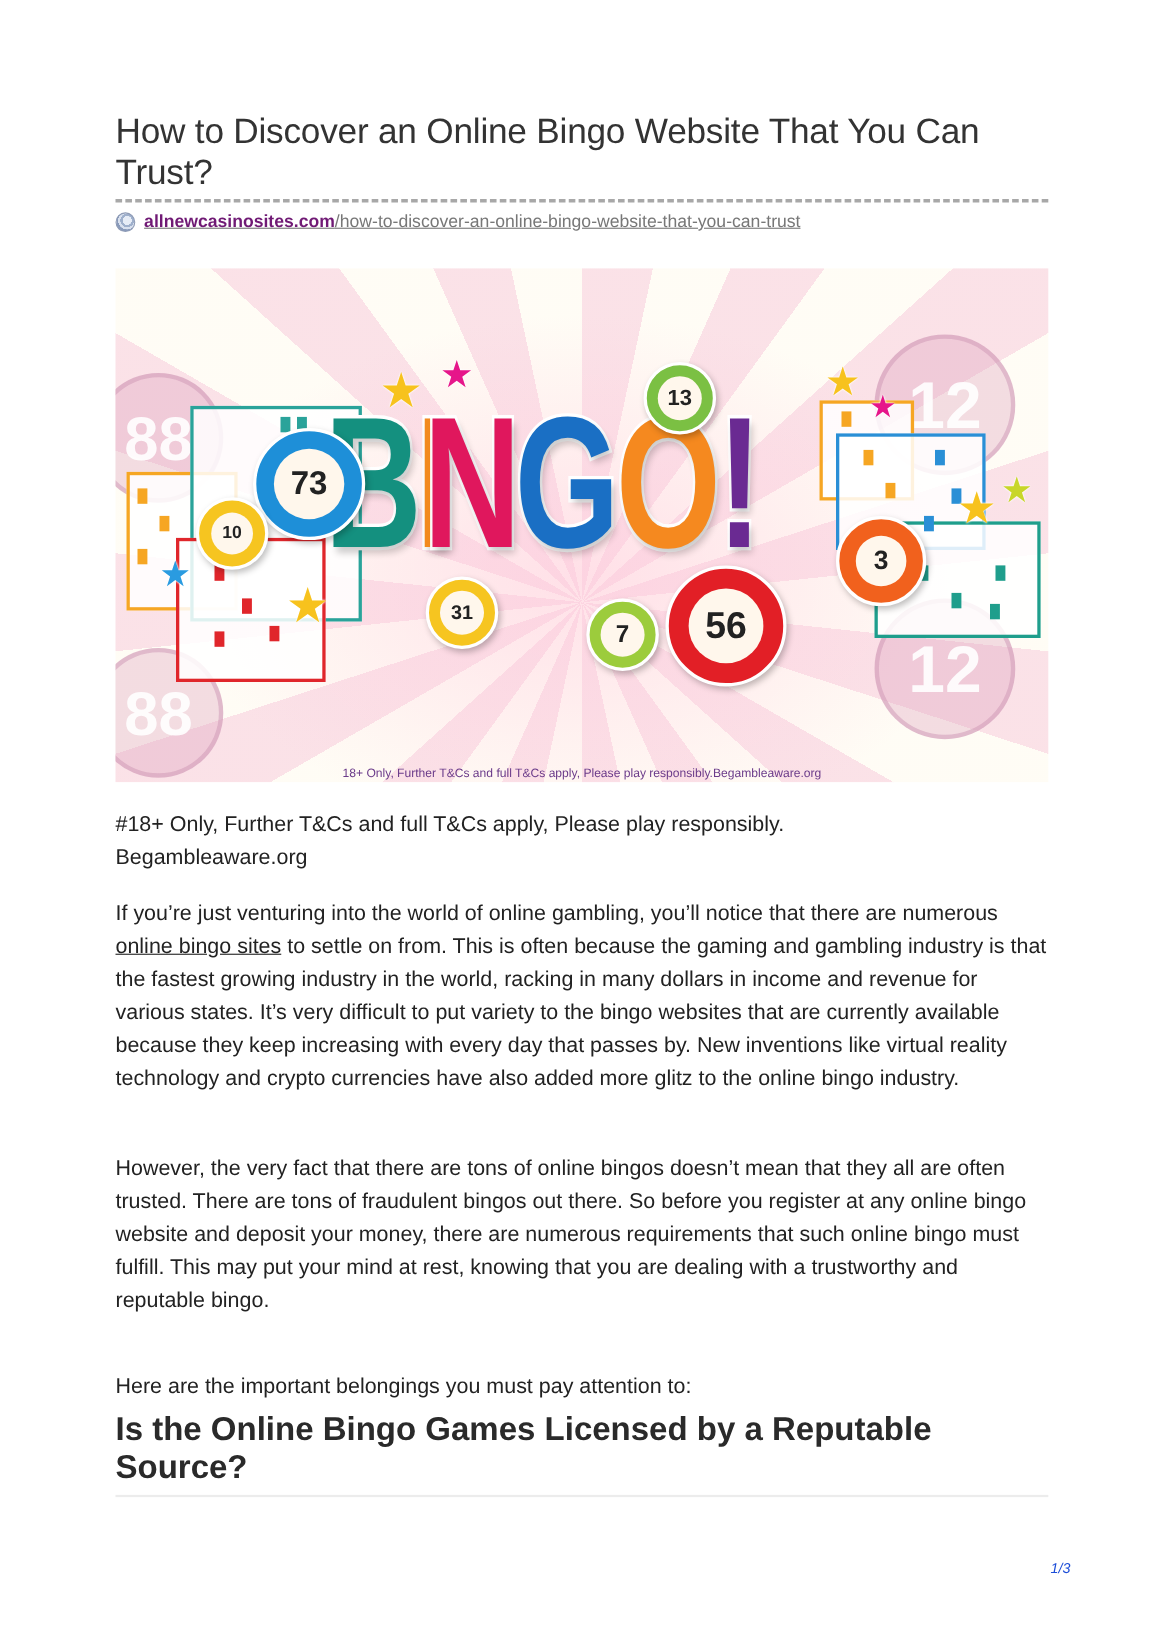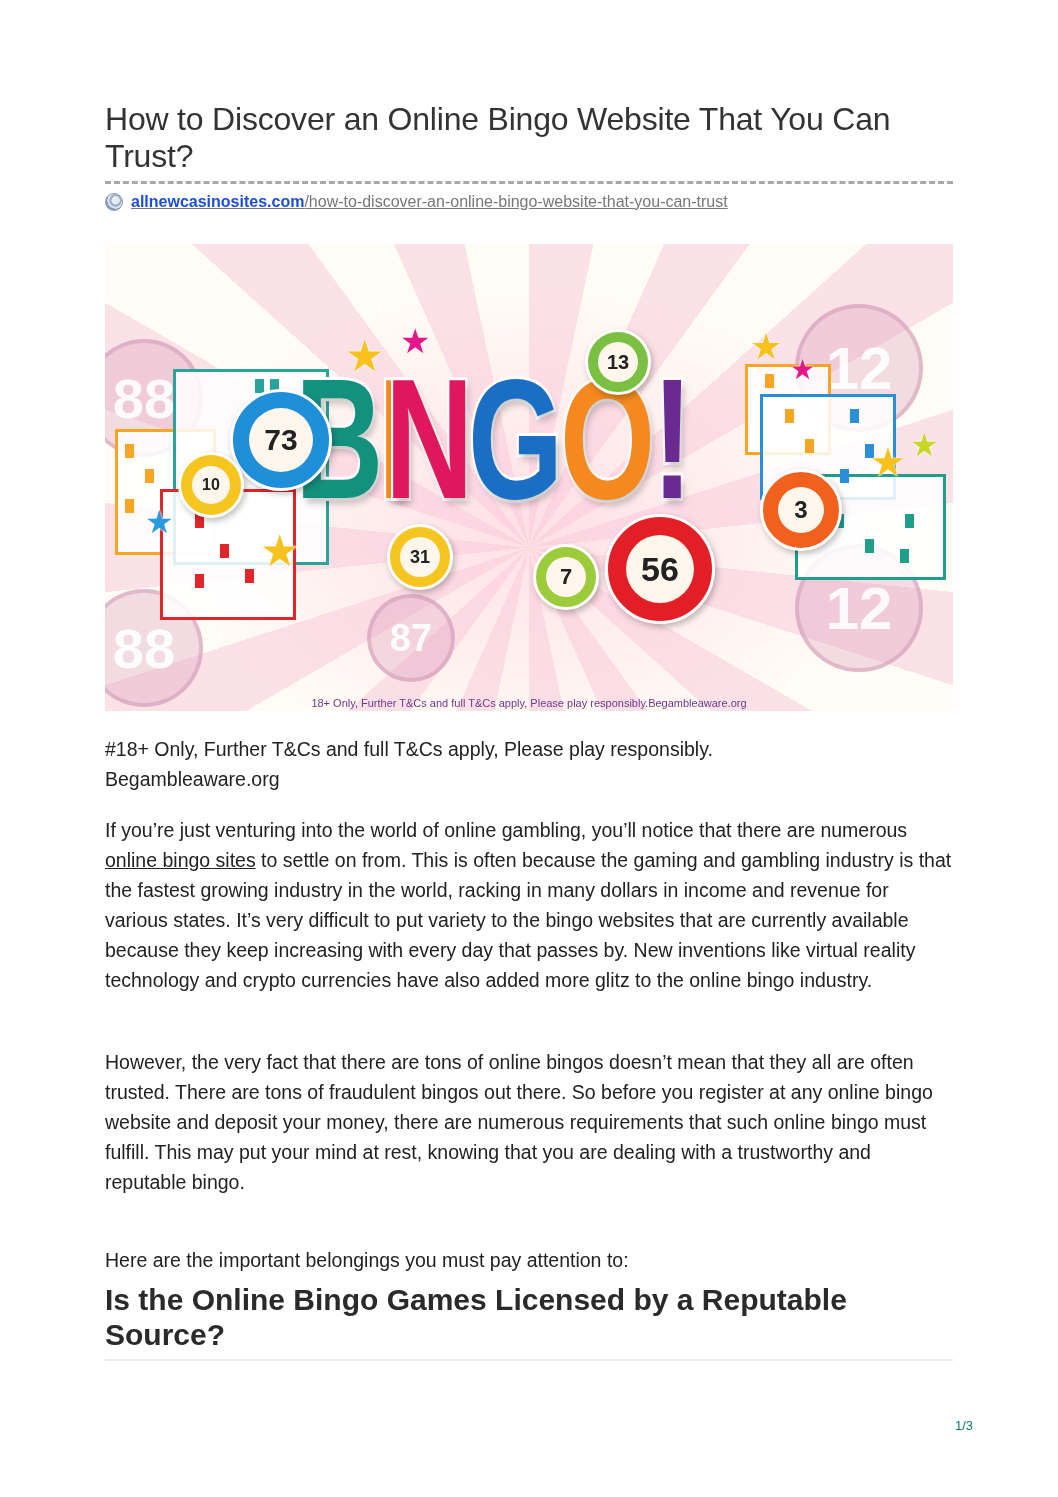--- a/index.html
+++ b/index.html
@@ -10,21 +10,21 @@
            font-family:"Liberation Sans", sans-serif; font-weight:400;
            font-size:32px; line-height:37px; color:#333; letter-spacing:-0.2px; }
   .dash { position:absolute; top:181px; left:0; width:848px; height:0;
           border-top:3px dashed #a8a8a8; }
   .source { position:absolute; top:191px; left:0; height:22px;
             display:flex; align-items:center; font-size:16px; color:#777; }
   .globe { width:18px; height:18px; border-radius:50%; margin-right:8px;
            background:radial-gradient(circle at 60% 40%, #e6ecf6 0 30%, #9fb0cc 31% 45%, #d8e0ee 46% 60%, #8a9bbb 61%);
            border:1px solid #8d9ab5; box-sizing:border-box; }
   .source a { color:#777; text-decoration:underline; }
-  .source .domain { font-weight:700; color:#1d4ed8; }
+  .source .domain { font-weight:700; color:#701a75; }
   .hero { position:absolute; top:244px; left:0; width:848px; height:467px; overflow:hidden;
           background:
             radial-gradient(ellipse at 50% 60%, rgba(255,200,220,0.55), rgba(255,255,255,0) 60%),
             repeating-conic-gradient(from 0deg at 50% 65%, rgba(240,150,170,0.28) 0 12deg, rgba(255,240,200,0.18) 12deg 24deg),
             #fff; }
   .bgball { position:absolute; border-radius:50%; border:4px solid rgba(205,150,180,0.5);
             color:rgba(255,255,255,0.9); background:rgba(220,160,190,0.35);
             display:flex; align-items:center; justify-content:center;
             font-family:"Liberation Sans", sans-serif; font-weight:700; }
   .card { position:absolute; border:3px solid; background:rgba(255,255,255,0.85); }
@@ -38,21 +38,21 @@
   .ball .inner { background:#fff7ec; border-radius:50%; display:flex; align-items:center; justify-content:center;
                  font-family:"Liberation Sans", sans-serif; font-weight:700; color:#222; }
   .star { position:absolute; line-height:1; text-shadow:0 0 2px #fff, 0 0 2px #fff; }
   .caption { position:absolute; left:0; right:0; bottom:2px; text-align:center;
              font-size:11px; color:#6b3b8a; font-family:"Liberation Sans", sans-serif; }
   .para { position:absolute; left:0; width:848px; margin:0; font-size:19.5px; line-height:30px; color:#222; }
   .para a { color:#222; text-decoration:underline; }
   .h2 { position:absolute; top:1282px; left:0; width:848px; margin:0; font-weight:700;
         font-size:30px; line-height:35px; color:#2a2a2a; }
   .h2rule { position:absolute; top:1359px; left:0; width:848px; border-top:2px solid #ececec; }
-  .pagenum { position:absolute; left:955px; top:1418px; font-size:13px; color:#0f766e; }
+  .pagenum { position:absolute; left:955px; top:1418px; font-size:13px; color:#1d4ed8;font-style:italic; }
 </style>
 </head>
 <body>
 
 <div class="page">
 
   <h1 class="title">How to Discover an Online Bingo Website That You Can Trust?</h1>
   <div class="dash"></div>
 
   <div class="source">
@@ -60,23 +60,20 @@
     <a><span class="domain">allnewcasinosites.com</span><span>/how-to-discover-an-online-bingo-website-that-you-can-trust</span></a>
   </div>
 
   <div class="hero">
 
     <div class="bgball" style="left:-20px;top:95px;width:110px;height:110px;font-size:56px;">
         <span>88</span>
       </div>
     <div class="bgball" style="left:-20px;top:345px;width:110px;height:110px;font-size:56px;">
         <span>88</span>
-      </div>
-    <div class="bgball" style="left:262px;top:350px;width:80px;height:80px;font-size:38px;">
-        <span>87</span>
       </div>
     <div class="bgball" style="left:690px;top:60px;width:120px;height:120px;font-size:60px;">
         <span>12</span>
       </div>
     <div class="bgball" style="left:690px;top:300px;width:120px;height:120px;font-size:60px;">
         <span>12</span>
       </div>
 
     <div class="card" style="left:10px;top:185px;width:95px;height:120px;border-color:#f6a623;"></div>
     <div class="card" style="left:68px;top:125px;width:150px;height:190px;border-color:#2aa39a;"></div>

